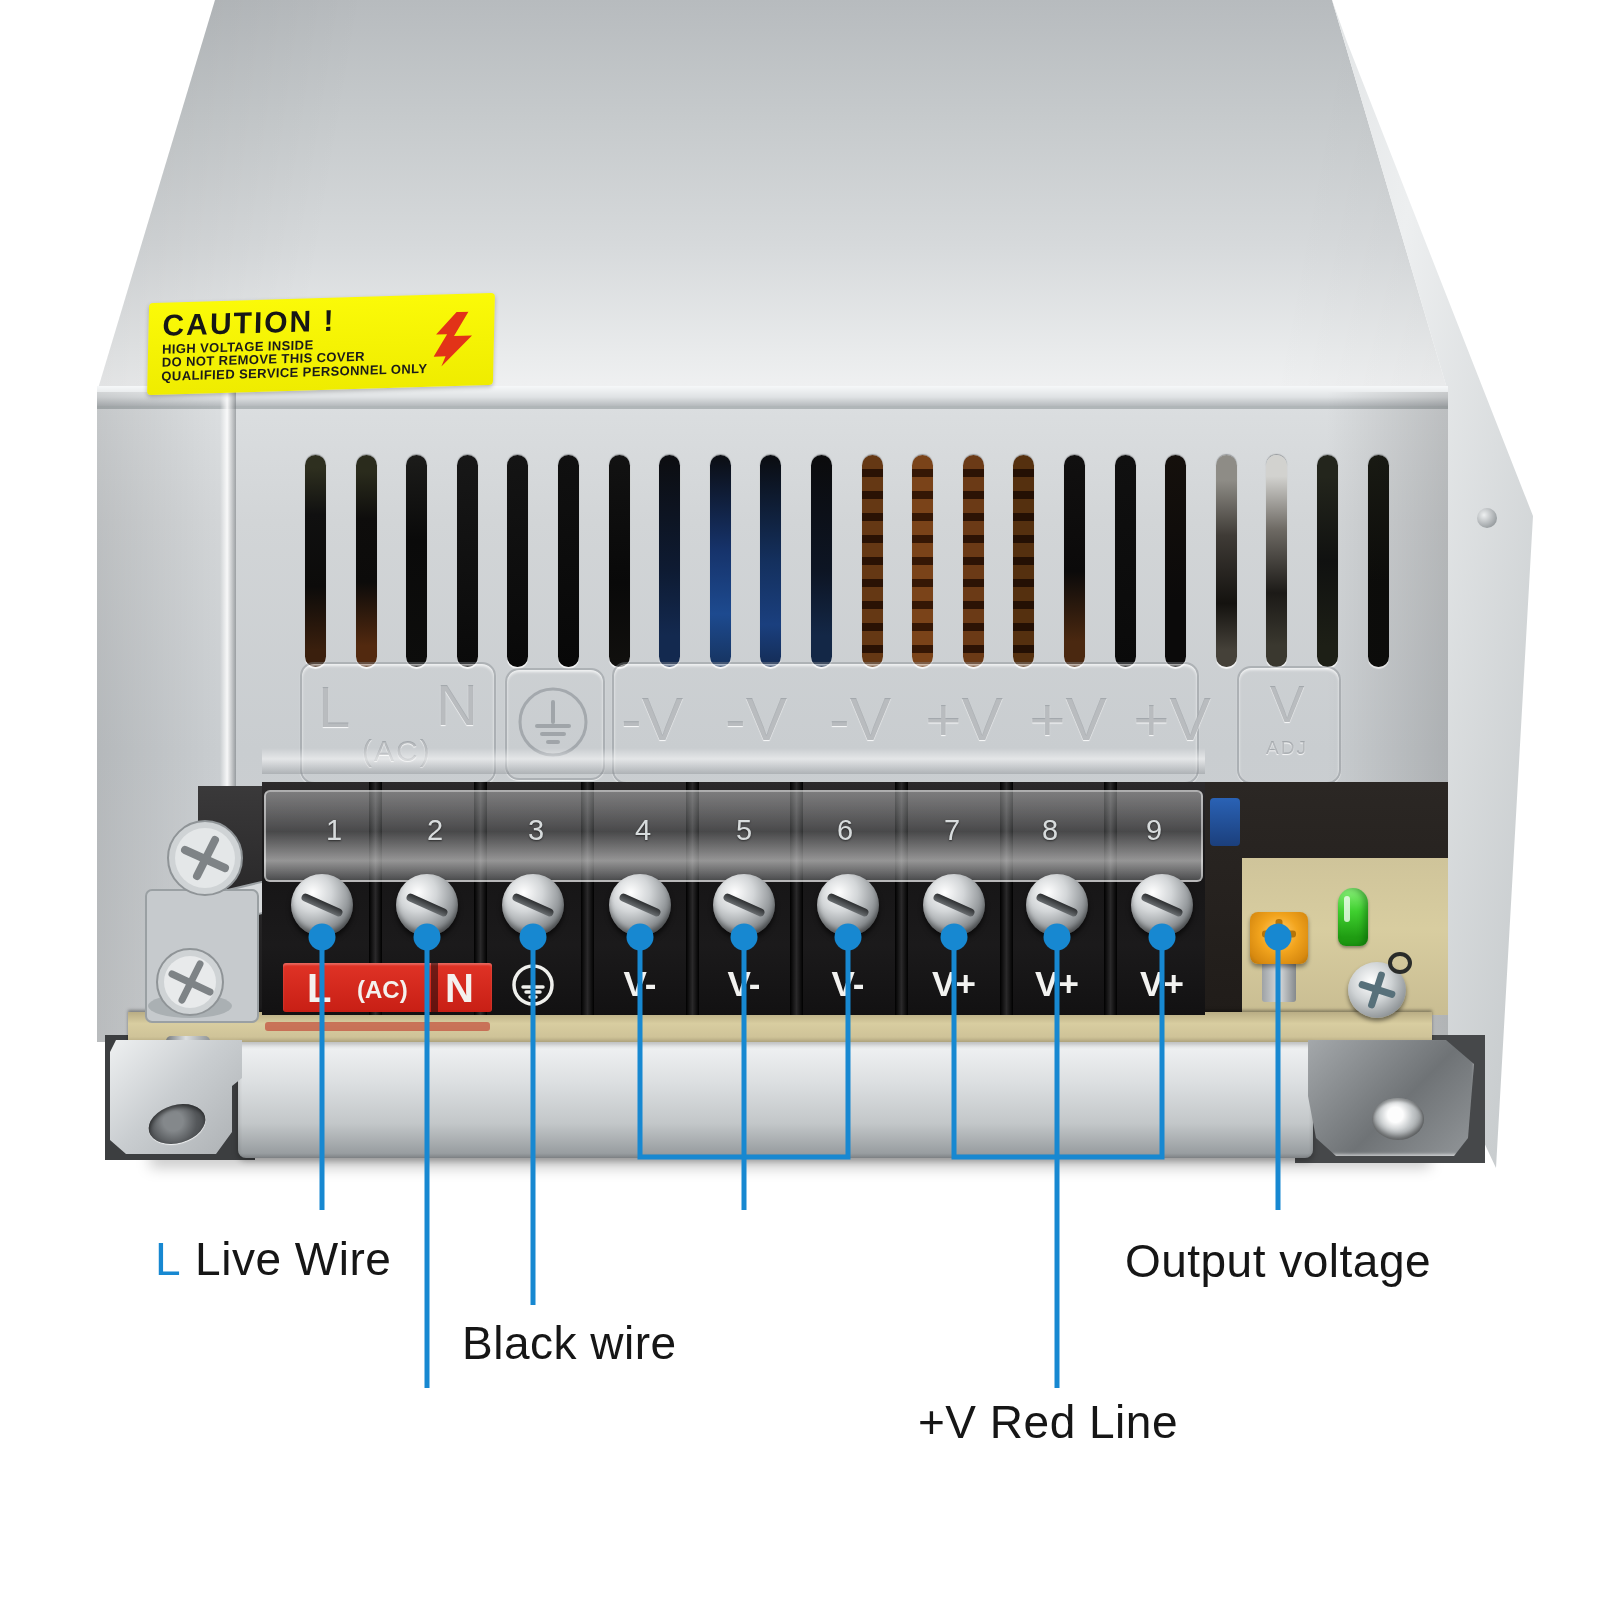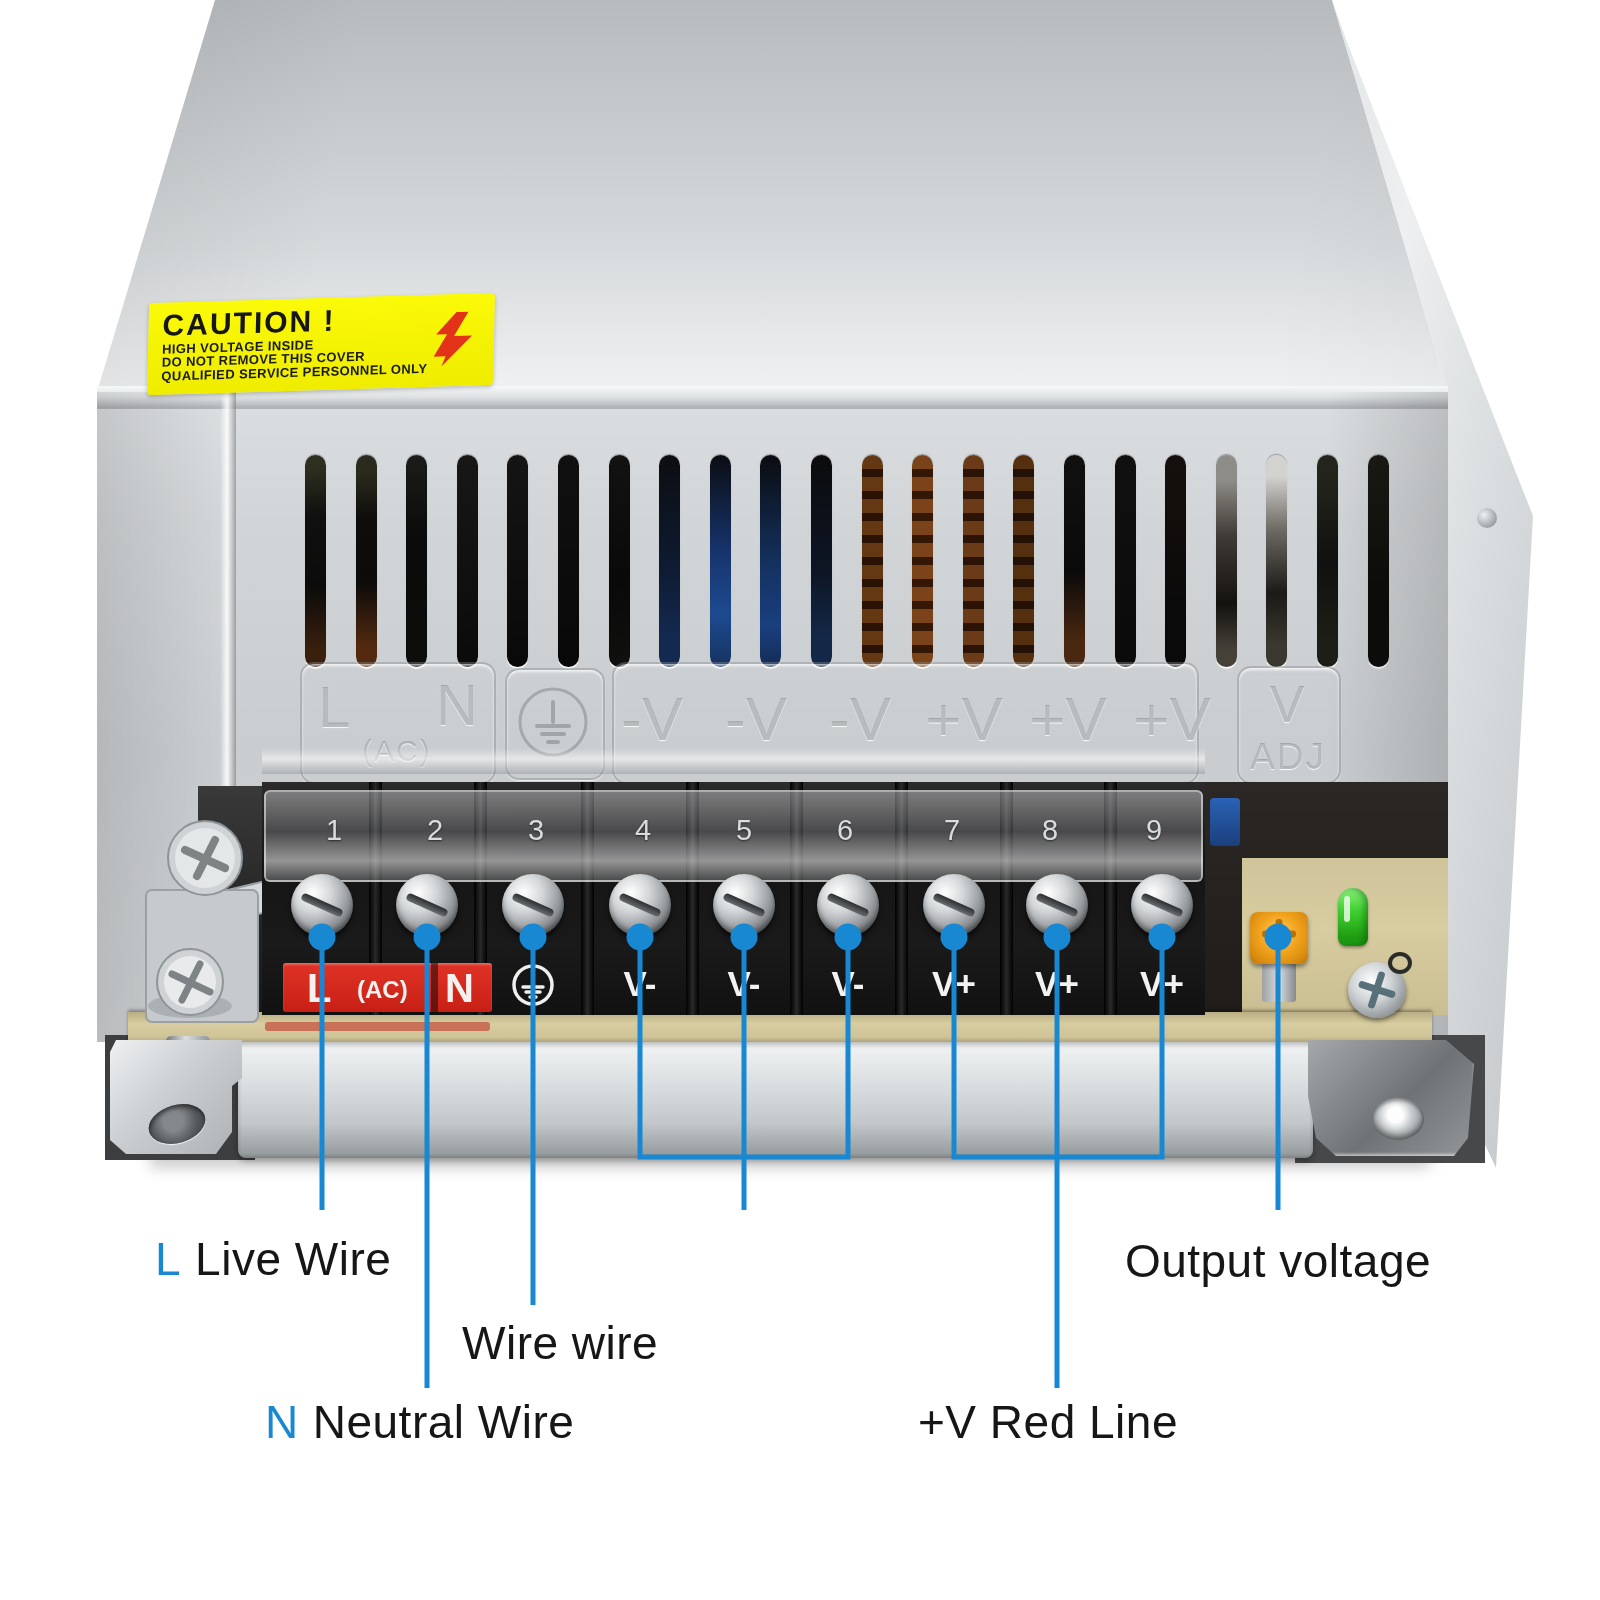--- a/index.html
+++ b/index.html
@@ -40,21 +40,21 @@
   .emb-text{color:rgba(125,131,137,0.52);text-shadow:0 1px 1px rgba(255,255,255,0.9);line-height:1;}
   .p1{left:300px;top:662px;width:192px;height:118px;}
   .p2{left:505px;top:668px;width:96px;height:108px;}
   .p3{left:612px;top:662px;width:583px;height:118px;}
   .p4{left:1237px;top:666px;width:100px;height:114px;}
   .emb-L{left:318px;top:678px;font-size:58px;}
   .emb-N{left:436px;top:676px;font-size:58px;}
   .emb-AC{left:362px;top:736px;font-size:30px;letter-spacing:2px;}
   .emb-out{position:absolute;top:688px;width:100px;text-align:center;font-size:62px;}
   .emb-V{left:1255px;top:678px;width:64px;text-align:center;font-size:52px;}
-  .emb-ADJ{left:1250px;top:738px;width:74px;text-align:right;font-size:37px;letter-spacing:2px;}
+  .emb-ADJ{left:1250px;top:738px;width:74px;text-align:center;font-size:19px;letter-spacing:2px;}
   .crease{left:262px;top:748px;width:943px;height:26px;
     background:linear-gradient(180deg,rgba(255,255,255,0) 0%,rgba(255,255,255,0.5) 42%,rgba(110,115,120,0.30) 100%);}
 
   
   .gap-left{left:198px;top:786px;width:66px;height:232px;
     background:linear-gradient(180deg,#3a393a,#252425 60%,#1b1a1b);}
   .right-zone{left:1205px;top:782px;width:243px;height:233px;
     background:linear-gradient(180deg,#2b2724 0%,#201c19 100%);}
   .right-pcb{left:1242px;top:858px;width:206px;height:157px;
     background:linear-gradient(180deg,#cfc49a 0%,#d8cda0 45%,#c9bd92 100%);}
@@ -336,25 +336,22 @@
       <circle cx="954" cy="937" r="13.5" fill="#1788d1"></circle>
       <circle cx="1057" cy="937" r="13.5" fill="#1788d1"></circle>
       <circle cx="1162" cy="937" r="13.5" fill="#1788d1"></circle>
       <circle cx="1278" cy="937" r="13.5" fill="#1788d1"></circle>
     </svg>
 
   <div class="ann ann-live">
     <span class="pre" style="color:#1788d1">L</span><span>Live Wire</span>
   </div>
   <div class="ann ann-earth">
-    <span>Wire wire</span>
+    <span>Black wire</span>
   </div>
   <div class="ann ann-output">
     <div>Output voltage</div>
   </div>
-  <div class="ann ann-neutral">
-    <span class="pre" style="color:#1788d1">N</span><span>Neutral Wire</span>
-  </div>
   <div class="ann ann-vplus">
     <span>+V Red Line</span>
   </div>
 
 </div>
 
 </body></html>

